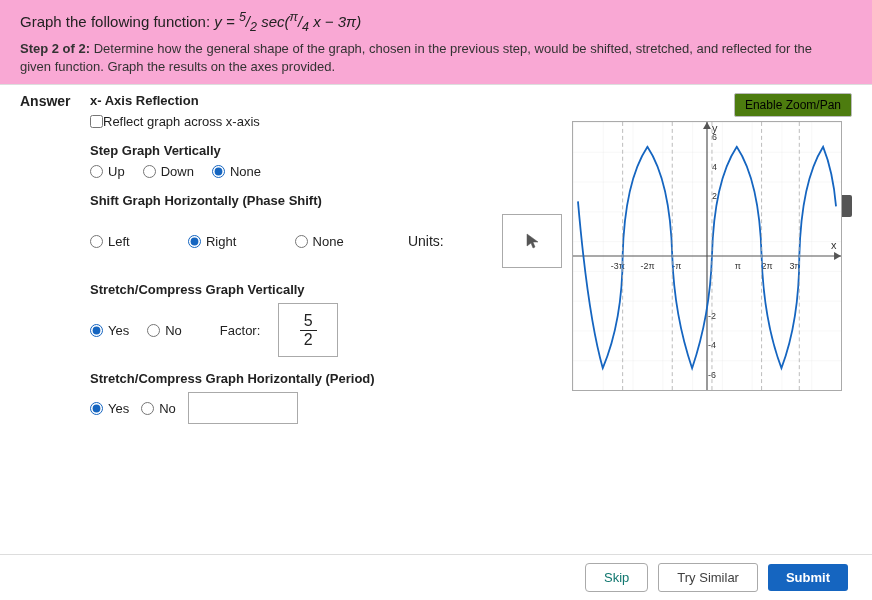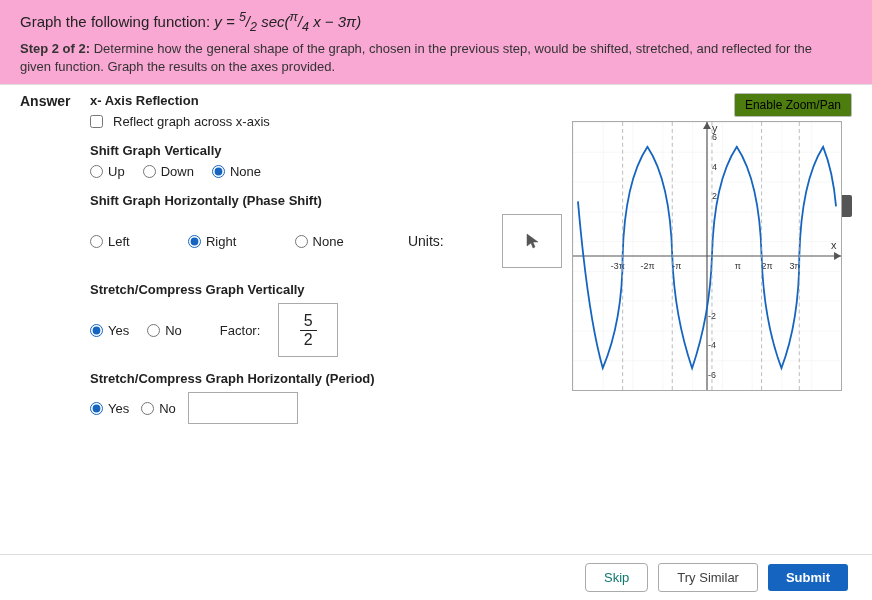--- a/index.html
+++ b/index.html
@@ -76,21 +76,21 @@
       font-size: 13px;
       cursor: pointer;
     }
     .radio-item input[type="radio"] {
       accent-color: #1565c0;
       cursor: pointer;
     }
     .checkbox-item {
       display: flex;
       align-items: center;
-      gap: 10px;
+      gap: 0;
       font-size: 13px;
       cursor: pointer;
     }
     .checkbox-item input[type="checkbox"] {
       accent-color: #1565c0;
       cursor: pointer;
     }
     .units-row {
       display: flex;
       align-items: center;
@@ -263,21 +263,21 @@
 
       <div class="section-block">
         <div class="section-title">x- Axis Reflection</div>
         <label class="checkbox-item">
           <input type="checkbox" style="">
           <span>Reflect graph across x-axis</span>
         </label>
       </div>
 
       <div class="section-block">
-        <div class="section-title">Shift Graph Vertically</div>
+        <div class="section-title">Step Graph Vertically</div>
         <div class="radio-row">
           <label class="radio-item">
             <input type="radio" name="shiftV" value="Up" style="">
             <span>Up</span>
           </label>
           <label class="radio-item">
             <input type="radio" name="shiftV" value="Down" style="">
             <span>Down</span>
           </label>
           <label class="radio-item">

